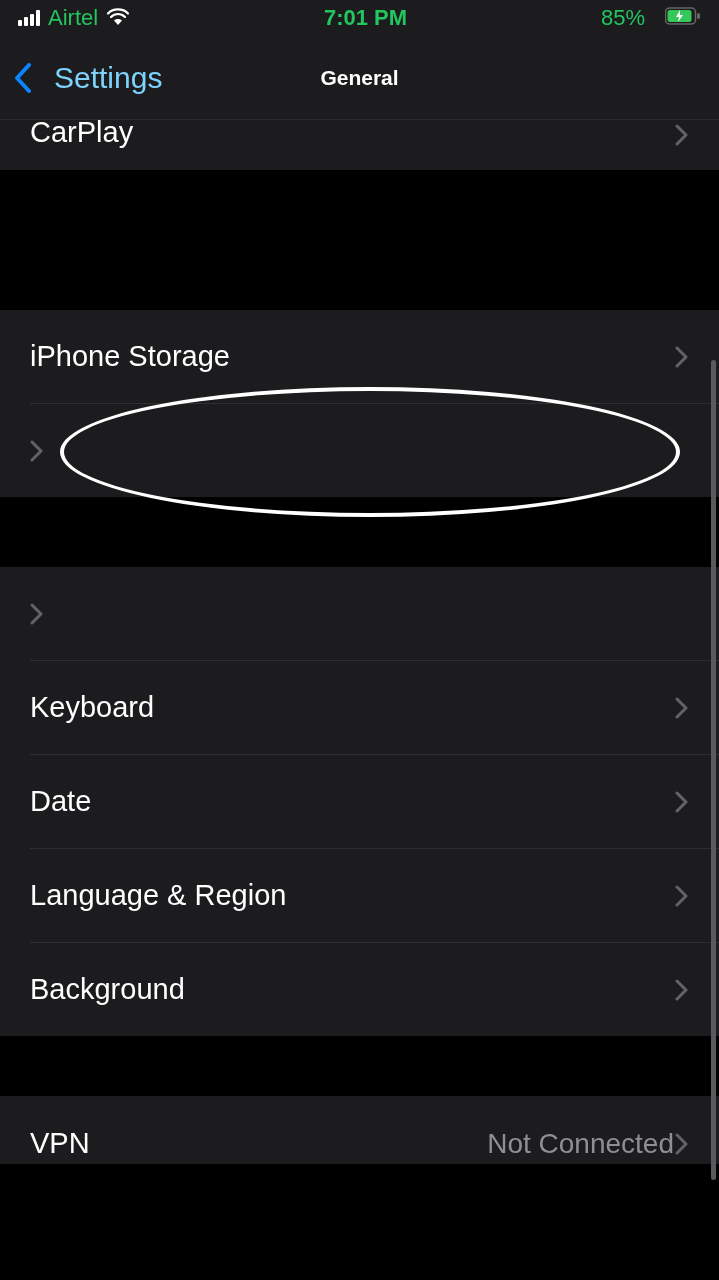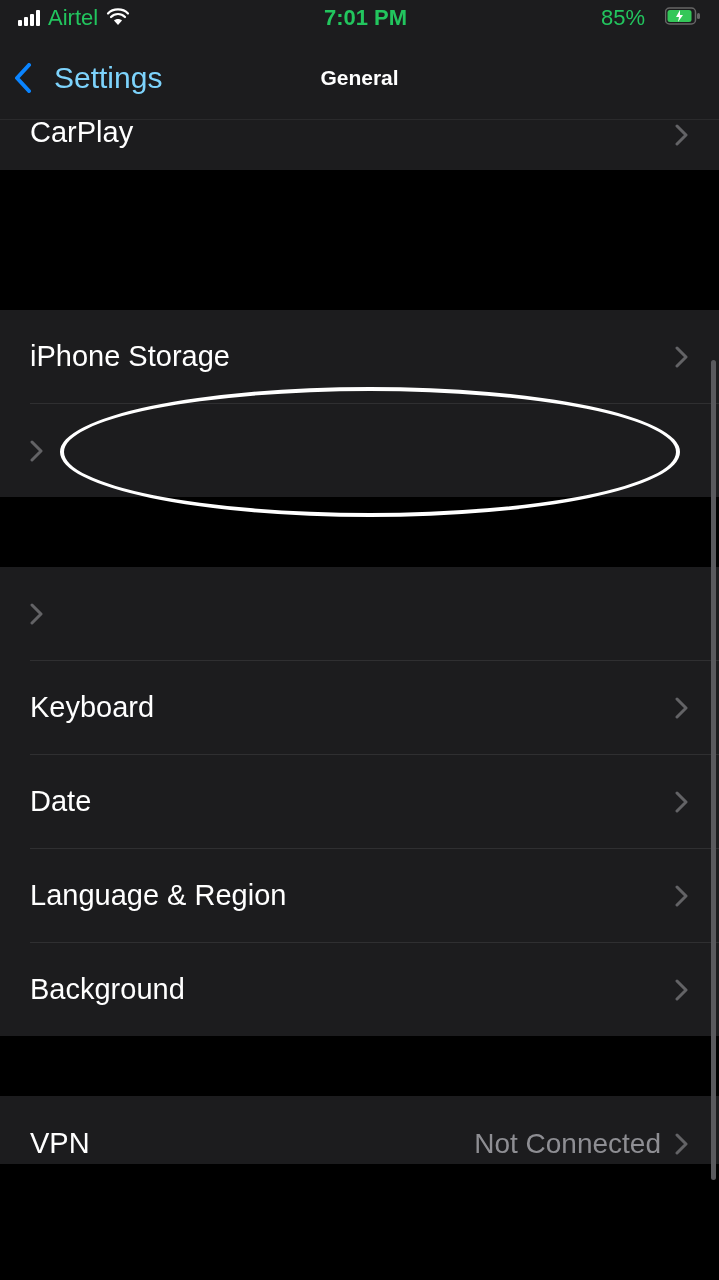--- a/index.html
+++ b/index.html
@@ -128,21 +128,21 @@
       margin-bottom: 4px;
     }
     .row-label {
       color: #fff;
       font-size: 29px;
       font-weight: 400;
     }
     .row-right {
       display: flex;
       align-items: center;
-      gap: 14px;
+      gap: 1px;
     }
     .row-value {
       color: #8e8e93;
       font-size: 28px;
     }
     .chevron-right {
       width: 14px;
       height: 22px;
       flex-shrink: 0;
     }

